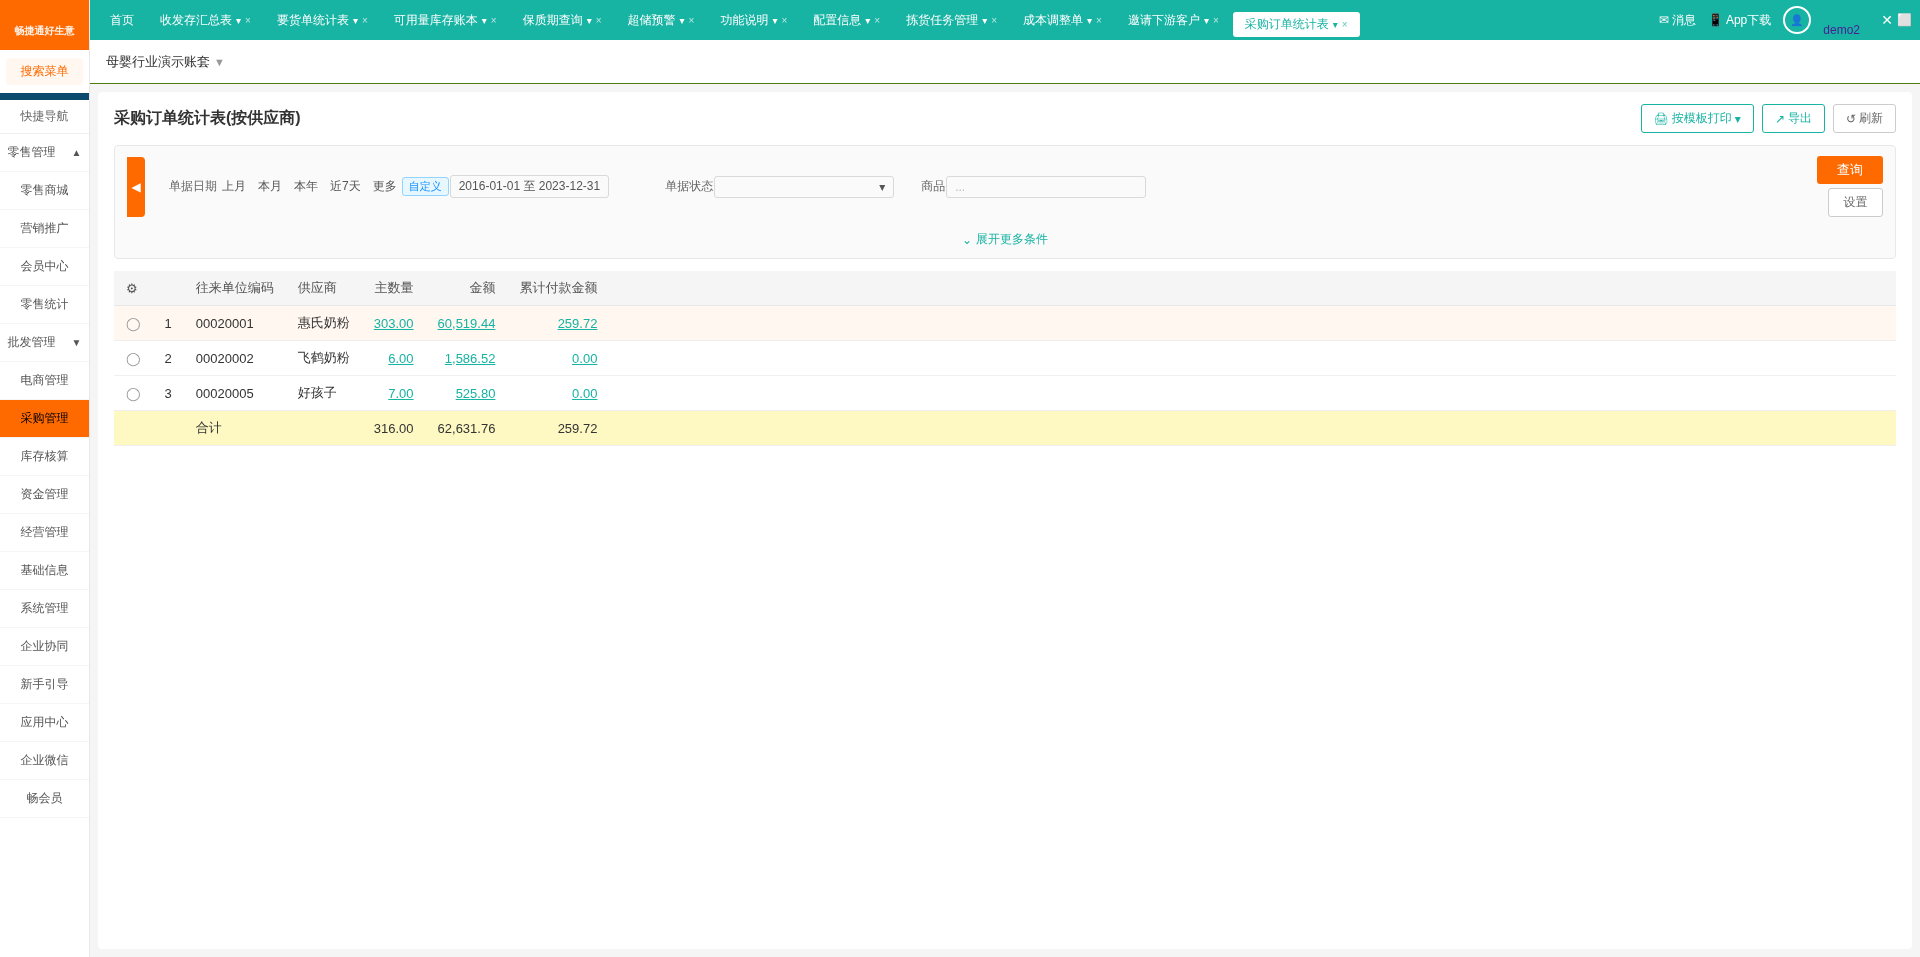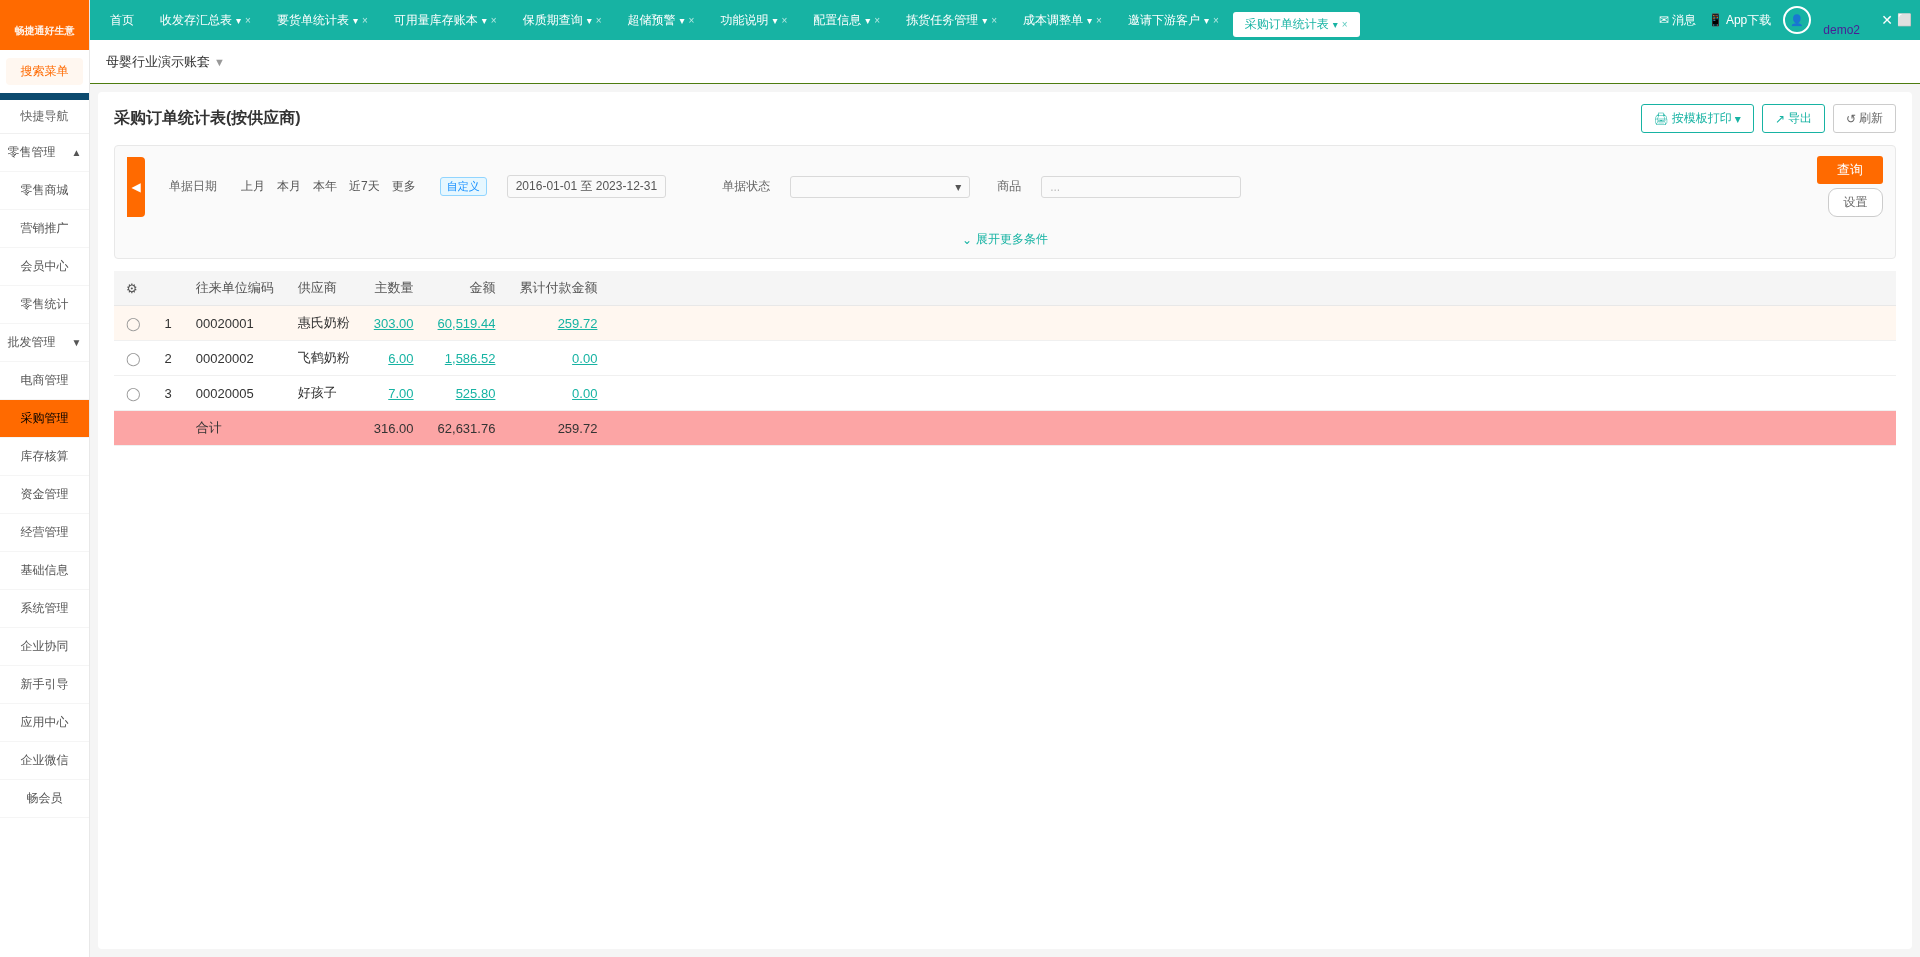--- a/index.html
+++ b/index.html
@@ -48,26 +48,26 @@
     .content-area { flex: 1; padding: 12px 16px; overflow: auto; background: #fff; margin: 8px; border-radius: 4px; }
 
     
     .page-title-row { display: flex; align-items: center; justify-content: space-between; margin-bottom: 12px; }
     .page-title { font-size: 16px; font-weight: bold; color: #333; }
     .page-actions { display: flex; align-items: center; gap: 8px; }
     .btn-print { padding: 5px 12px; border: 1px solid #17b3a3; background: #fff; color: #17b3a3; border-radius: 3px; font-size: 12px; cursor: pointer; display: flex; align-items: center; gap: 3px; }
     .btn-export { padding: 5px 12px; border: 1px solid #17b3a3; background: #fff; color: #17b3a3; border-radius: 3px; font-size: 12px; cursor: pointer; display: flex; align-items: center; gap: 3px; }
     .btn-refresh { padding: 5px 12px; border: 1px solid #ccc; background: #fff; color: #666; border-radius: 3px; font-size: 12px; cursor: pointer; display: flex; align-items: center; gap: 3px; }
     .btn-query { padding: 5px 20px; background: #ff6a00; color: #fff; border: none; border-radius: 3px; font-size: 13px; cursor: pointer; }
-    .btn-setting { padding: 5px 12px; border: 1px solid #ccc; background: #fff; color: #666; border-radius: 9px; font-size: 12px; cursor: pointer; margin-left: 11px; }
+    .btn-setting { padding: 5px 12px; border: 1px solid #ccc; background: #fff; color: #666; border-radius: 3px; font-size: 12px; cursor: pointer; margin-left: 11px; }
 
     
     .filter-area { background: #fafafa; border: 1px solid #e8e8e8; border-radius: 4px; padding: 10px 12px; margin-bottom: 12px; }
     .filter-row { display: flex; align-items: center; gap: 16px; }
-    .filter-item { display: flex; align-items: center; gap: 20px; font-size: 12px; color: #555; }
+    .filter-item { display: flex; align-items: center; gap: 1px; font-size: 12px; color: #555; }
     .filter-label { white-space: nowrap; color: #666; }
     .date-shortcuts { display: flex; gap: 4px; }
     .date-shortcut { font-size: 12px; color: #555; cursor: pointer; padding: 2px 4px; }
     .date-range { font-size: 12px; color: #555; border: 1px solid #d9d9d9; border-radius: 3px; padding: 2px 8px; }
     .custom-tag { background: #e6f7ff; color: #1890ff; border: 1px solid #91d5ff; border-radius: 3px; padding: 1px 6px; font-size: 11px; }
     .filter-select-box { border: 1px solid #d9d9d9; border-radius: 3px; padding: 3px 8px; font-size: 12px; display: flex; align-items: center; gap: 4px; min-width: 180px; cursor: pointer; }
     .filter-input-box { border: 1px solid #d9d9d9; border-radius: 3px; padding: 3px 8px; font-size: 12px; display: flex; align-items: center; gap: 4px; min-width: 200px; cursor: pointer; color: #bbb; }
     .expand-more { display: flex; align-items: center; justify-content: center; gap: 4px; color: #17b3a3; font-size: 12px; cursor: pointer; margin-top: 8px; }
     .filter-expand-row { display: flex; justify-content: center; margin-top: 6px; }
 
@@ -76,21 +76,21 @@
     .data-table th { background: #f5f5f5; padding: 8px 12px; text-align: left; border-bottom: 1px solid #e8e8e8; font-weight: normal; color: #555; white-space: nowrap; }
     .data-table td { padding: 8px 12px; border-bottom: 1px solid #f0f0f0; white-space: nowrap; }
     .data-table tr.highlighted { background: #fff7f0; }
     .data-table .num { text-align: right; }
     .data-table .center { text-align: center; }
     .link-text { color: #17b3a3; cursor: pointer; text-decoration: underline; }
     .th-check { width: 36px; text-align: center; }
     .th-idx { width: 40px; text-align: center; }
 
     
-    .table-footer { background: #fca5a5; border-top: 1px solid #e8e8e8; }
+    .table-footer { background: #fef9c3; border-top: 1px solid #e8e8e8; }
     .table-footer td { padding: 8px 12px; font-weight: normal; color: #333; }
 
     
     .gear-cell { text-align: center; cursor: pointer; color: #999; }
 
     
     .collapse-btn { background: #ff6a00; color: #fff; border: none; width: 18px; height: 60px; border-radius: 0 4px 4px 0; cursor: pointer; display: flex; align-items: center; justify-content: center; font-size: 12px; margin-right: 8px; flex-shrink: 0; }
   </style>
 </head>
 <body>

